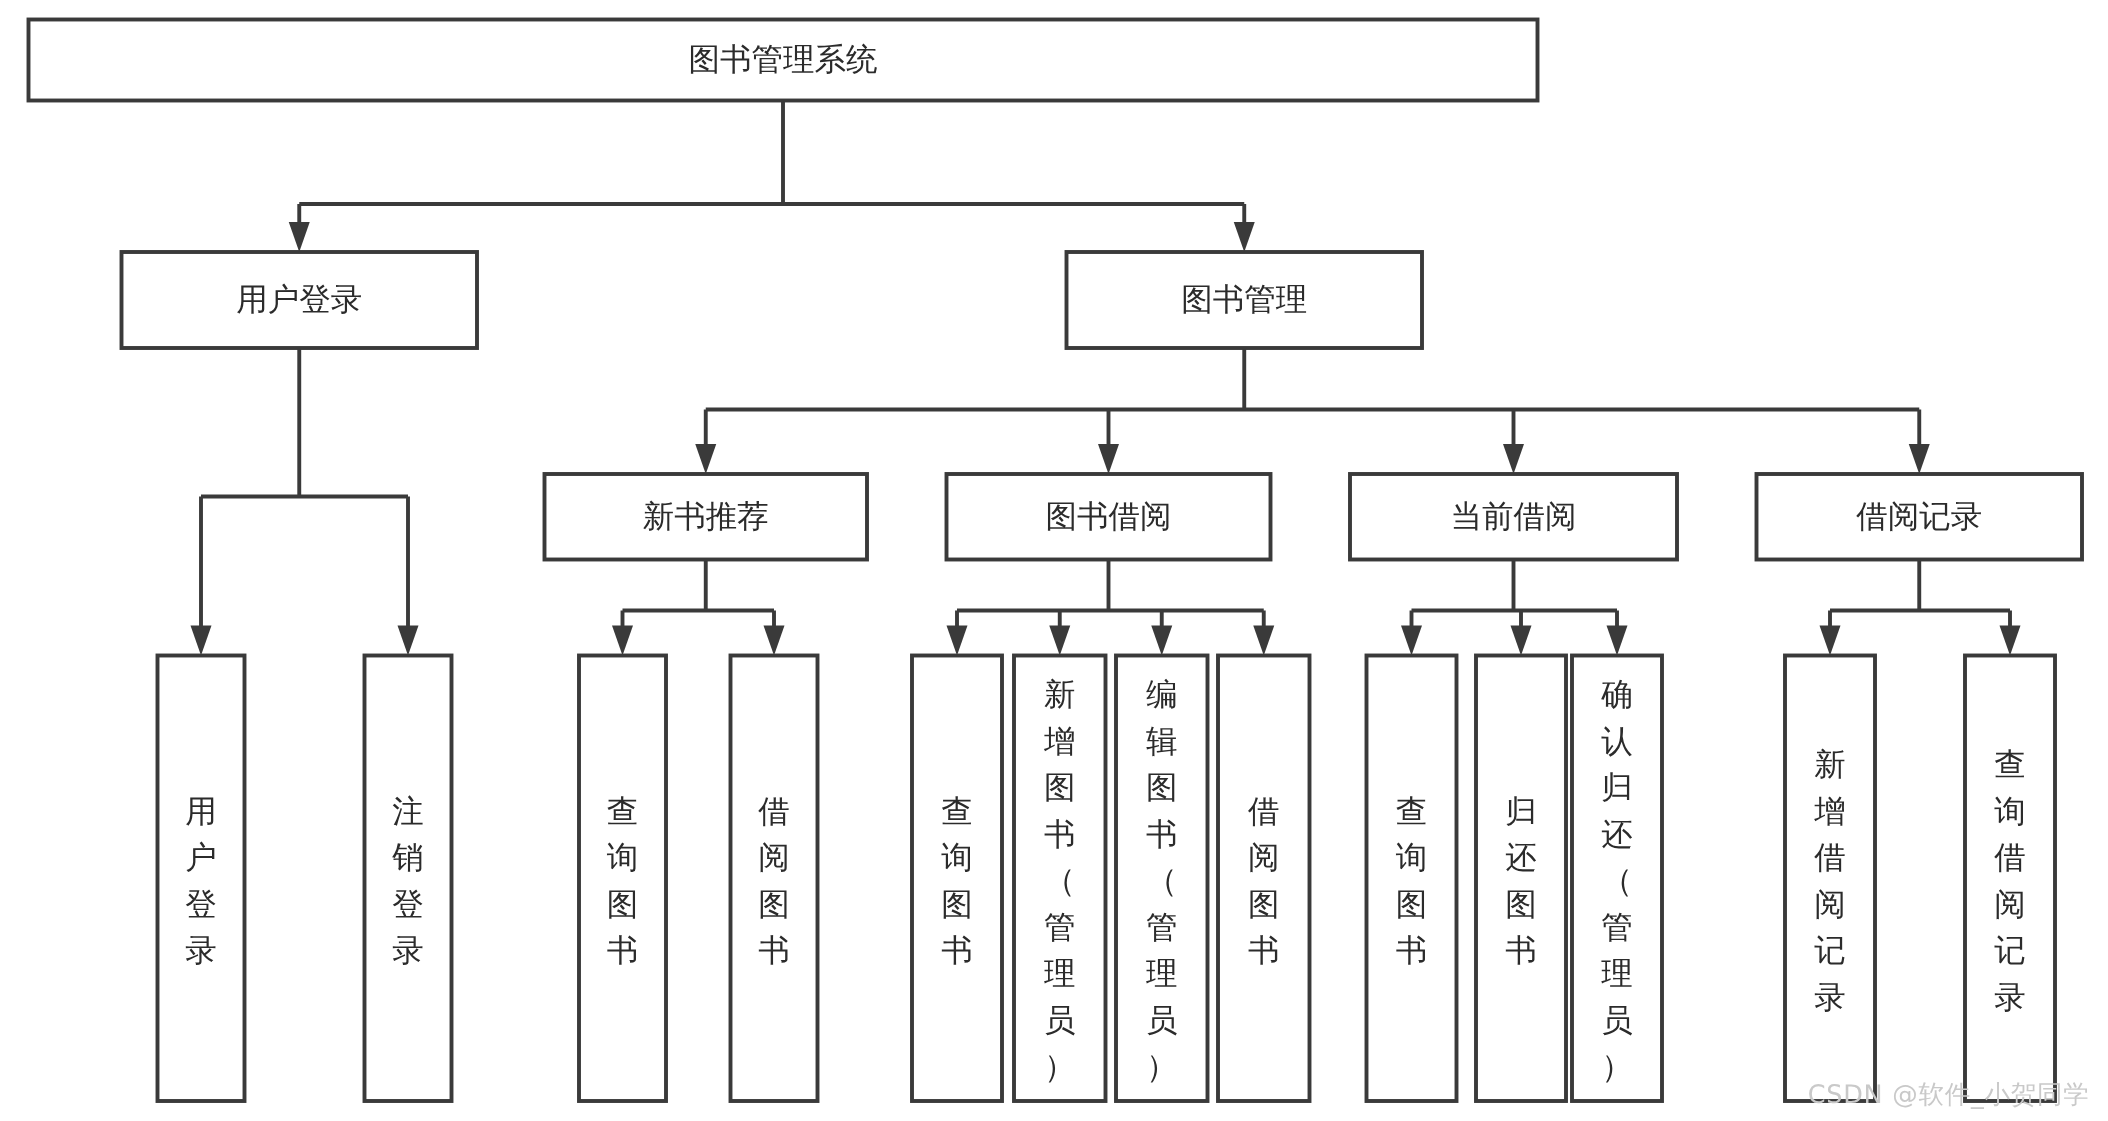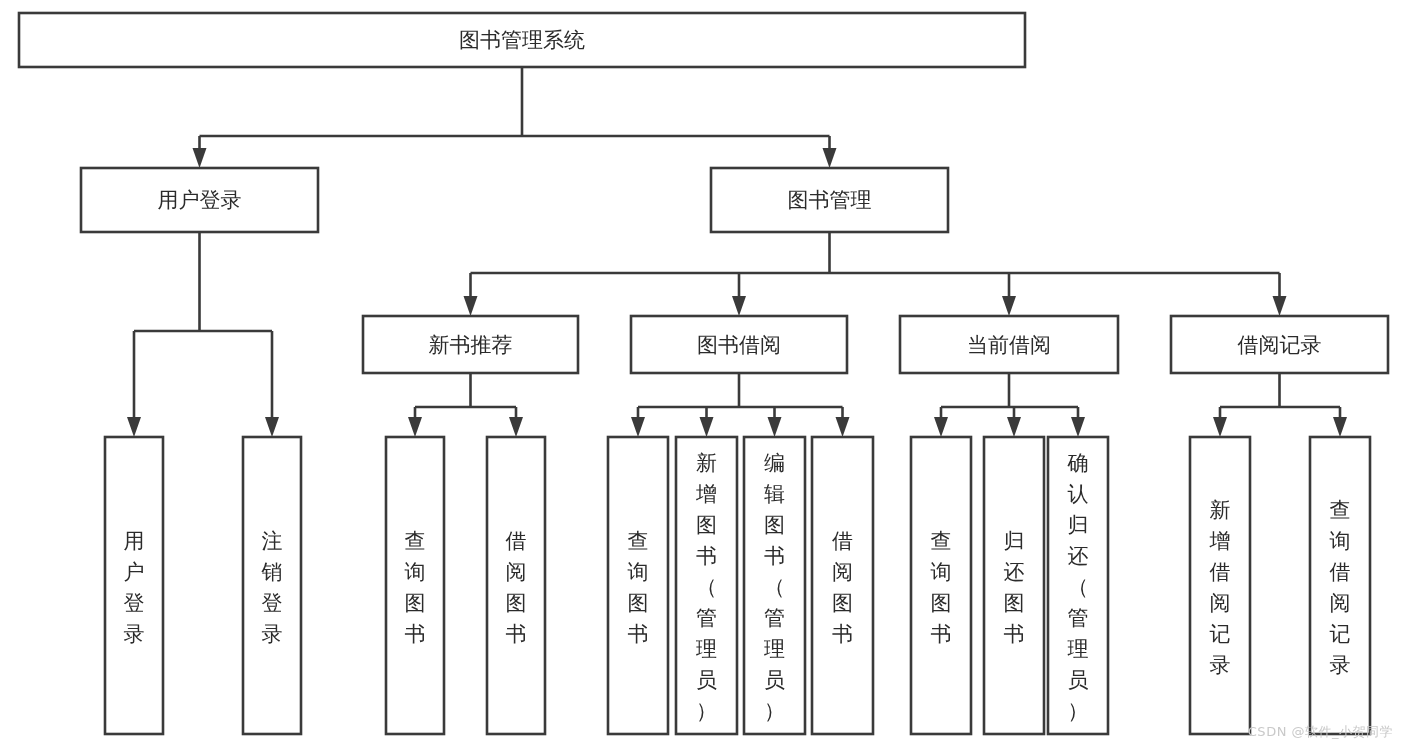--- a/index.html
+++ b/index.html
@@ -50,21 +50,21 @@
   }
   .edge-arrow {
     fill: #3a3a3a;
     stroke: none;
   }
   .watermark-text {
     position: absolute;
     right: 12px;
     bottom: 6px;
     color: #c9c9c9;
-    font-size: 13px;
+    font-size: 17px;
     font-family: "DejaVu Sans", "Liberation Sans", sans-serif;
     letter-spacing: 0.5px;
     white-space: nowrap;
     pointer-events: none;
   }
 </style>
 </head>
 <body>
 
 <div id="diagram-root">

